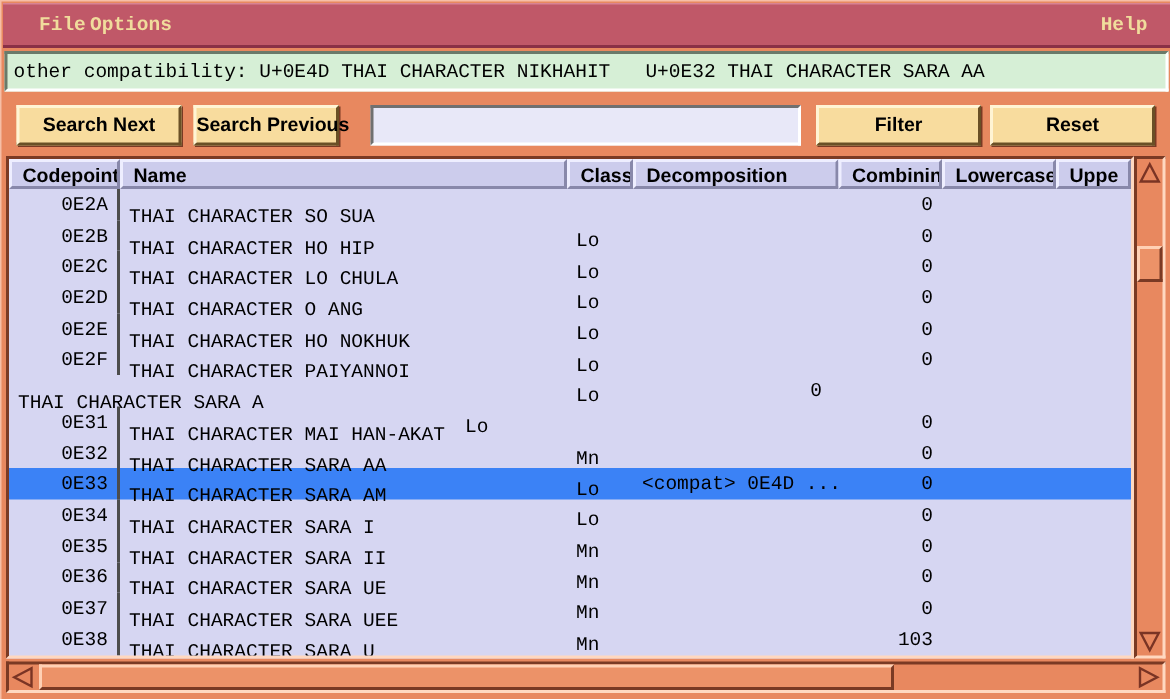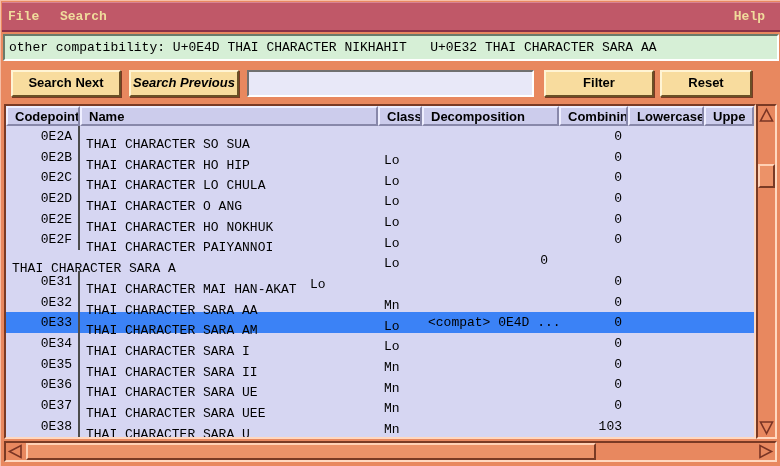--- a/index.html
+++ b/index.html
@@ -18,21 +18,21 @@
     position:absolute; left:1px; top:1px; width:778px; height:27px;
     background:#c05868;
     border-top:1px solid #d88494; border-bottom:2px solid #8a3046;
     box-sizing:content-box;
   }
   .menu-item {
     position:absolute; top:6px;
     font:bold 13px "Liberation Mono", monospace;
     color:#f0dc9c; letter-spacing:0; cursor:default; white-space:pre;
   }
-  .mi-file    { left:6px; }
+  .mi-file    { left:24px; }
   .mi-options { left:58px; }
   .mi-help    { right:15px; }
 
   
   .infobar {
     position:absolute; left:2px; top:33px; width:776px; height:27px;
     box-sizing:border-box;
     background:#d6efd6;
     border:2px solid; border-color:#6a7a6a #ffffff #ffffff #6a7a6a;
     font:13px "Liberation Mono", monospace; color:#000;
@@ -42,23 +42,23 @@
   
   .btn {
     position:absolute; top:69px; height:27px; box-sizing:border-box;
     background:#f8dc9e;
     border:2px solid; border-color:#fff4d4 #6a5026 #6a5026 #fff4d4;
     box-shadow:1px 1px 0 #7a3a24;
     font:bold 13px "Liberation Sans", sans-serif; color:#000;
     text-align:center; line-height:22px; white-space:nowrap; cursor:default;
   }
   .b-next { left:10px;  width:110px; }
-  .b-prev { left:128px; width:110px;font-style:italic; }
+  .b-prev { left:128px; width:97px; }
   .b-filter { left:543px; width:110px; }
-  .b-reset  { left:659px; width:92px; }
+  .b-reset  { left:659px; width:110px; }
   .entry {
     position:absolute; left:246px; top:69px; width:287px; height:27px;
     box-sizing:border-box;
     background:#e8e8f8;
     border:2px solid; border-color:#707070 #ffffff #ffffff #707070;
     font:13px "Liberation Mono", monospace; padding:2px 5px; color:#000;
     outline:none;
   }
 
   
@@ -127,21 +127,21 @@
   }
   svg { display:block; }
 </style>
 </head>
 <body>
 
 <div class="window">
 
   <div class="menubar">
     <span class="menu-item mi-file">File</span>
-    <span class="menu-item mi-options">Search</span>
+    <span class="menu-item mi-options">Options</span>
     <span class="menu-item mi-help">Help</span>
   </div>
 
   <div class="infobar">other compatibility: U+0E4D THAI CHARACTER NIKHAHIT   U+0E32 THAI CHARACTER SARA AA</div>
 
   <div class="btn b-next">Search Next</div>
   <div class="btn b-prev">Search Previous</div>
   <input class="entry" type="text" value="" style="">
   <div class="btn b-filter">Filter</div>
   <div class="btn b-reset">Reset</div>

